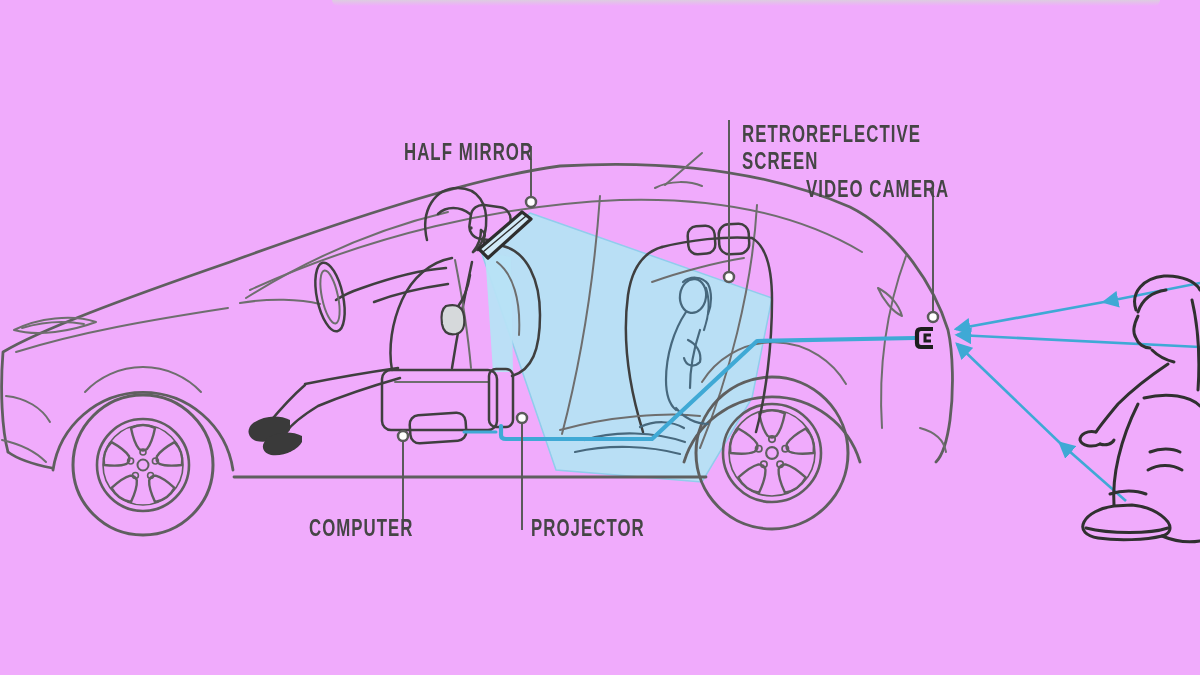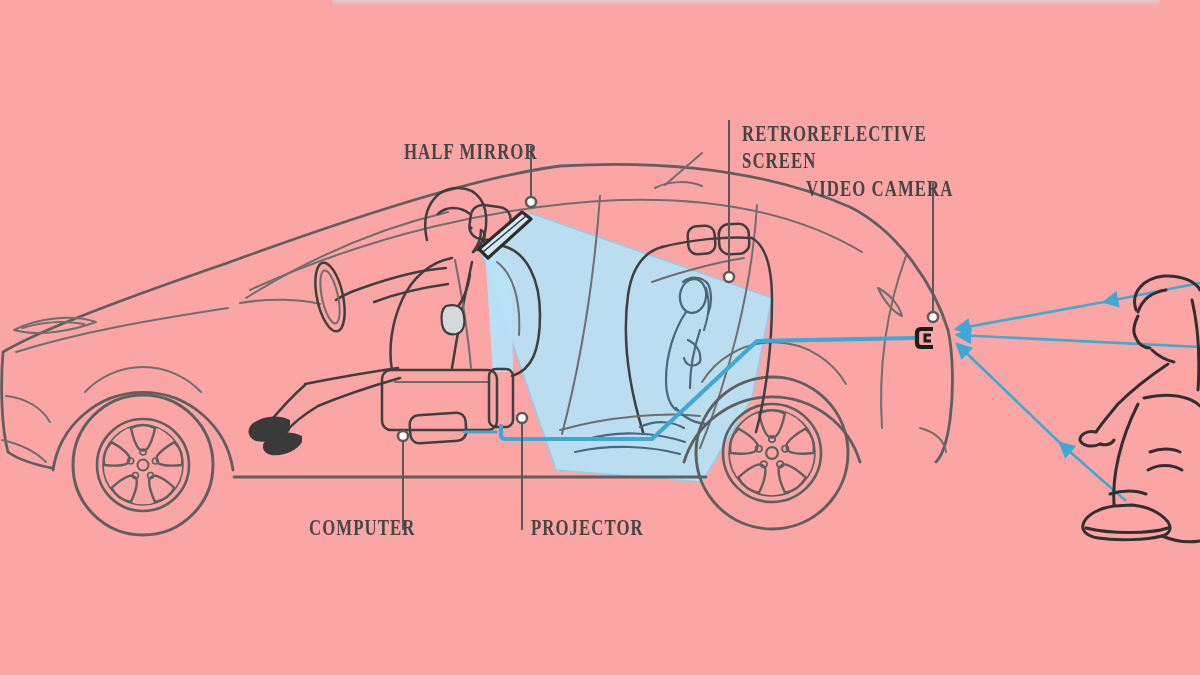--- a/index.html
+++ b/index.html
@@ -1,18 +1,18 @@
 <!DOCTYPE html>
 <html><head>
 <meta charset="utf-8">
 <style>
   html,body{margin:0;padding:0;background:#ffffff;}
   .stage{
-    position:relative;width:1200px;height:675px;background:#fca5a5;overflow:hidden;
-    font-family:Liberation Serif, serif;
+    position:relative;width:1200px;height:675px;background:#f0abfc;overflow:hidden;
+    font-family:Liberation Sans, sans-serif;
   }
   .top-shadow{
     position:absolute;left:332px;top:0;width:828px;height:6px;
     background:linear-gradient(#d7d7d7,rgba(255,255,255,0));
     border-radius:0 0 8px 8px;opacity:.75;
   }
   svg.diagram{position:absolute;left:0;top:0;}
   .label{
     position:absolute;color:#454545;font-weight:700;font-size:24px;line-height:27px;
     letter-spacing:1.5px;white-space:nowrap;transform:scaleX(0.70);transform-origin:0 0;

